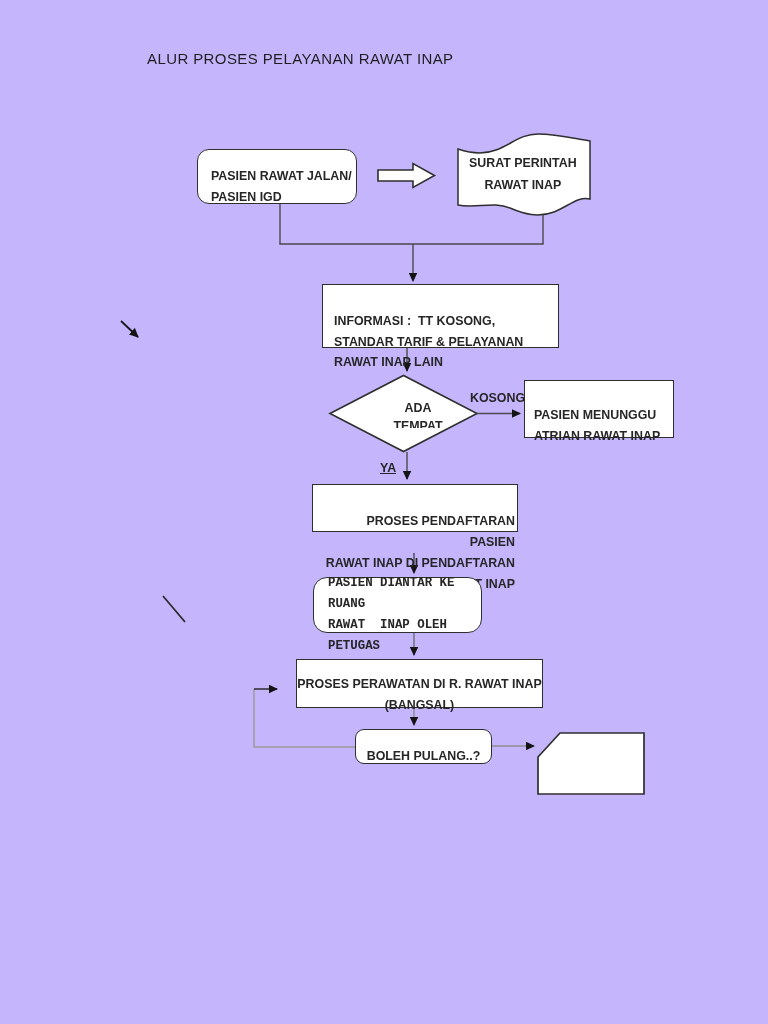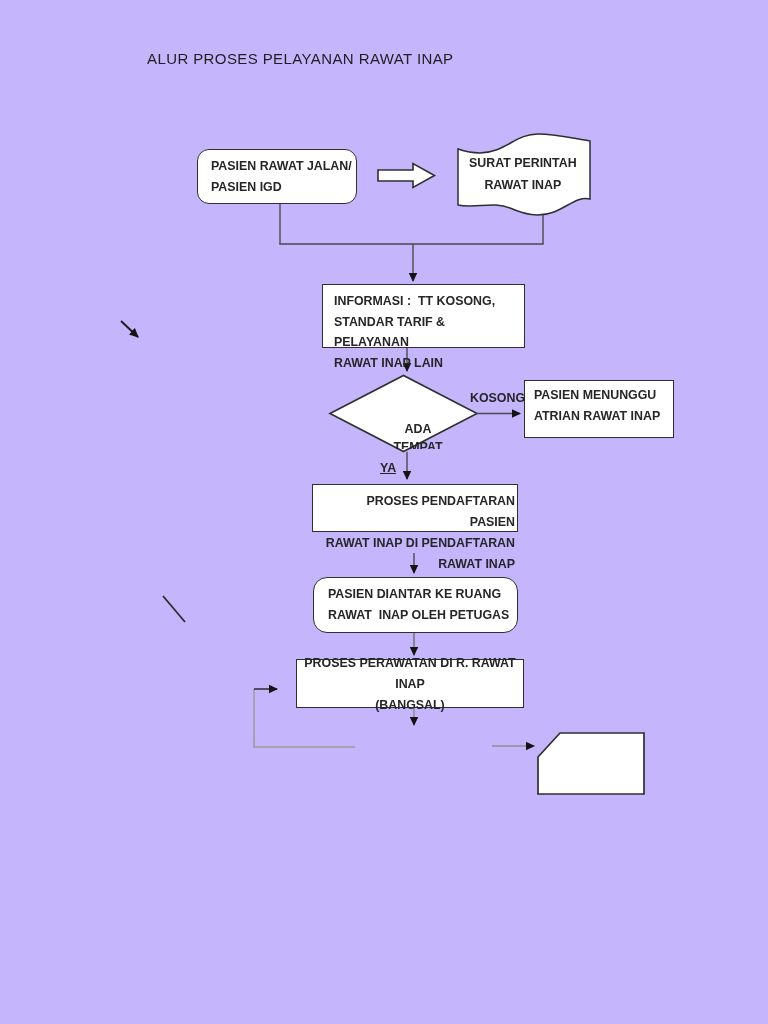--- a/index.html
+++ b/index.html
@@ -12,42 +12,43 @@
     letter-spacing:0.4px;color:#1f1f1f;white-space:nowrap;
   }
   svg.overlay{position:absolute;left:0;top:0;width:768px;height:1024px;}
   .node{
     position:absolute;box-sizing:border-box;background:#ffffff;
     border:1.7px solid #2f2f2f;display:flex;align-items:center;
   }
   .node-text{
     font-size:12.4px;font-weight:700;line-height:20.5px;color:#262626;
     white-space:pre-wrap;
+    margin-top:20px;
   }
   .lbl{
     position:absolute;font-size:12.4px;font-weight:700;color:#262626;
     white-space:pre-wrap;line-height:18px;text-align:center;
   }
   
   #n-start{left:197px;top:149px;width:160px;height:55px;border-radius:12px;}
   #n-start .node-text{padding-left:13px;}
-  #n-info{left:322px;top:284px;width:203px;height:64px;align-items:flex-start;}
+  #n-info{left:322px;top:284px;width:237px;height:64px;align-items:flex-start;}
   #n-info .node-text{padding:6px 2px 0 11px;}
   #n-wait{left:524px;top:380px;width:150px;height:58px;border-width:1.8px;align-items:flex-start;}
   #n-wait .node-text{padding:4px 2px 0 9px;}
   #n-reg{left:312px;top:484px;width:206px;height:48px;border-width:1.8px;align-items:flex-start;text-align:right;}
   #n-reg .node-text{padding:6px 2px 0 11px;line-height:21px;}
-  #n-transfer{left:313px;top:577px;width:205px;height:56px;border-radius:14px;}
+  #n-transfer{left:313px;top:577px;width:169px;height:56px;border-radius:14px;font-family:Liberation Mono, monospace;}
   #n-transfer .node-text{padding-left:14px;line-height:21px;}
-  #n-care{left:296px;top:659px;width:228px;height:49px;border-width:1.8px;justify-content:center;}
+  #n-care{left:296px;top:659px;width:247px;height:49px;border-width:1.8px;justify-content:center;}
   #n-care .node-text{text-align:center;line-height:21px;padding-top:2px;}
   #n-discharge{left:355px;top:729px;width:137px;height:35px;border-radius:9px;justify-content:center;border-width:1.5px;}
   
   #t-doc{left:469px;top:152px;line-height:22px;}
-  #t-decision{left:376px;top:399px;width:84px;height:29px;overflow:hidden;margin-top:21px;}
+  #t-decision{left:376px;top:399px;width:84px;height:29px;overflow:hidden;}
   #t-cashier{left:549px;top:740px;line-height:22px;}
   #l-no{left:470px;top:389px;}
   #l-yes{left:380px;top:459px;text-decoration:underline;}
 </style>
 </head>
 <body>
 
 <div class="page">
 
   <div class="title">ALUR PROSES PELAYANAN RAWAT INAP</div>
@@ -125,20 +126,23 @@
   <div class="node" id="n-transfer">
     <div class="node-text">PASIEN DIANTAR KE RUANG
 RAWAT  INAP OLEH PETUGAS</div>
   </div>
 
   <div class="node" id="n-care">
     <div class="node-text">PROSES PERAWATAN DI R. RAWAT INAP
 (BANGSAL)</div>
   </div>
 
+  <div class="node" id="n-discharge">
+    <div class="node-text">BOLEH PULANG..?</div>
+  </div>
 
   <div class="lbl" id="t-doc" style="line-height:22px">SURAT PERINTAH
 RAWAT INAP</div>
 
   <div class="lbl" id="t-decision">ADA
 TEMPAT</div>
 
 
   <div class="lbl" id="l-no">KOSONG</div>
 

